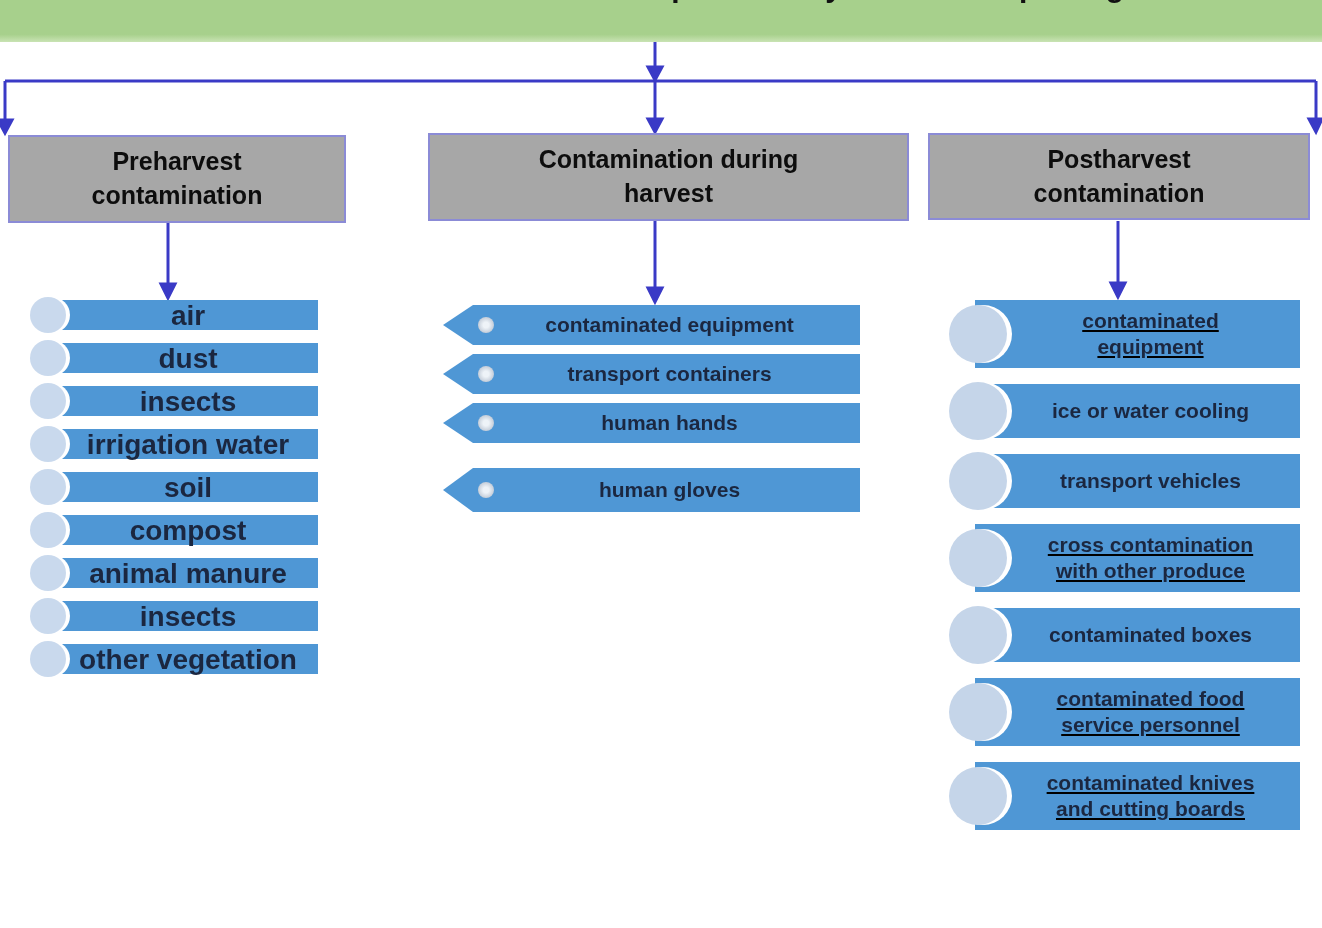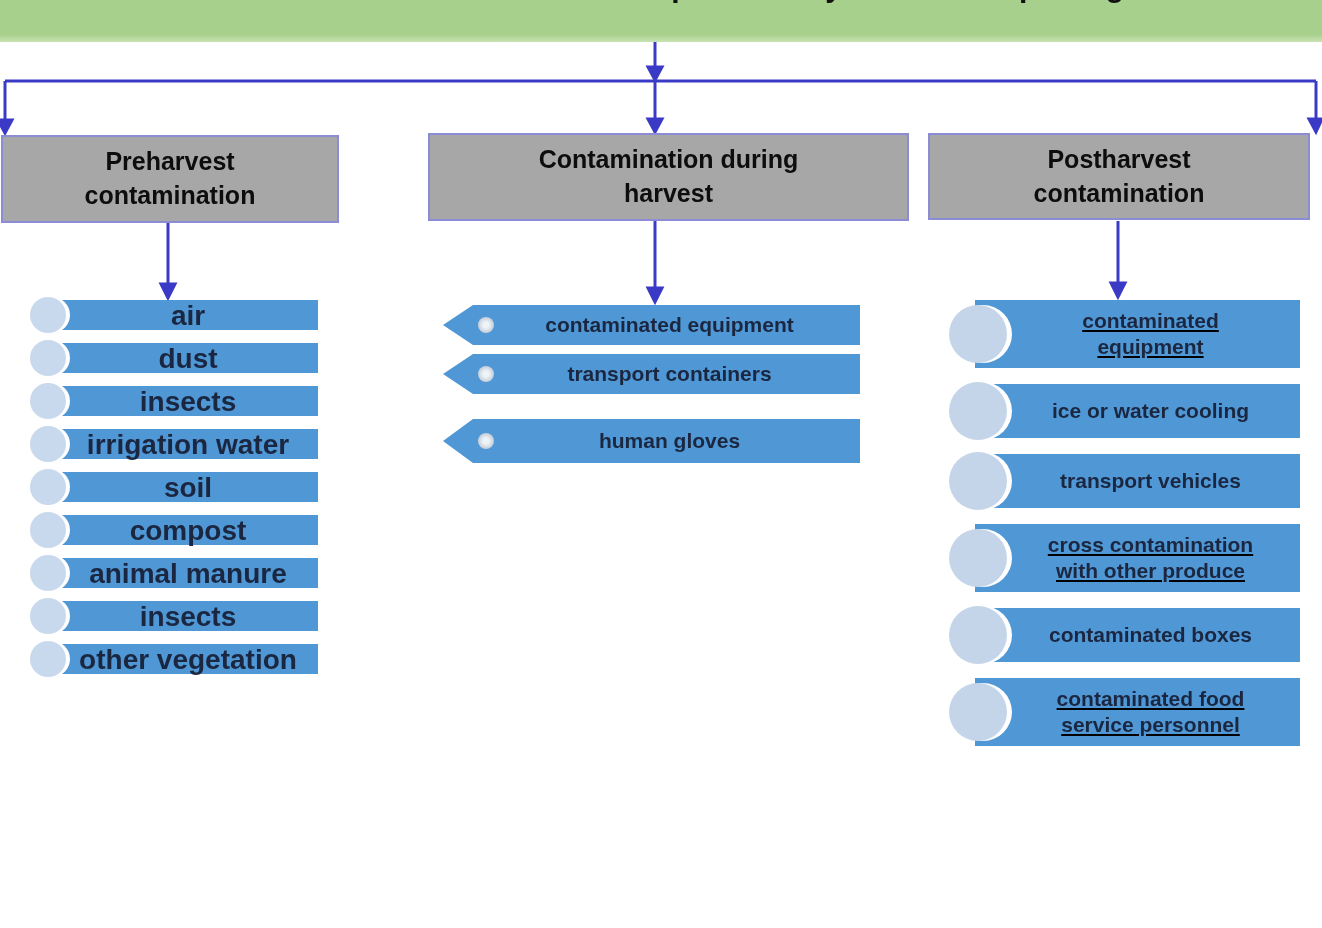--- a/index.html
+++ b/index.html
@@ -19,21 +19,21 @@
   }
   
   #connectors{position:absolute;left:0;top:0;pointer-events:none;}
   
   .hdr{
     position:absolute;background:#a7a7a7;border:2px solid #8b8bd6;
     display:flex;align-items:center;justify-content:center;text-align:center;
     font-weight:bold;font-size:25px;color:#0d0d0d;line-height:1.35;
     white-space:pre-line;box-sizing:border-box;
   }
-  #hdr-pre {left:1px;   top:135;width:338px;height:88px;top:135px;}
+  #hdr-pre {left:8px;   top:135;width:338px;height:88px;top:135px;}
   #hdr-dur {left:428px;top:133px;width:481px;height:88px;}
   #hdr-post{left:928px;top:133px;width:382px;height:87px;}
   
   .item-label{font-weight:bold;color:#1b2740;white-space:pre-line;line-height:1.25;}
   
   #col-pre{position:absolute;left:30px;top:300px;width:288px;}
   .pre-item{position:relative;height:30px;margin-bottom:13px;}
   .pre-item .bar{
     position:absolute;left:28px;right:0;top:0;bottom:0;background:#4f97d5;
     display:flex;align-items:center;justify-content:center;
@@ -168,20 +168,24 @@
 
   <div id="col-dur">
     <div class="dur-item">
         <span class="bullet-dot"></span>
         <span class="item-label">contaminated equipment</span>
       </div>
     <div class="dur-item">
         <span class="bullet-dot"></span>
         <span class="item-label">transport containers</span>
       </div>
+    <div class="dur-item" style="margin-top:5px;">
+        <span class="bullet-dot"></span>
+        <span class="item-label">human hands</span>
+      </div>
     <div class="dur-item" style="margin-top:25px;height:44px;">
         <span class="bullet-dot"></span>
         <span class="item-label">human gloves</span>
       </div>
   </div>
 
   <div id="col-post">
     <div class="post-item tall">
         <span class="node-circle"></span>
         <div class="bar">
@@ -214,15 +218,22 @@
           <span class="item-label">contaminated boxes</span>
         </div>
       </div>
     <div class="post-item tall">
         <span class="node-circle"></span>
         <div class="bar">
           <span class="item-label">contaminated food
 service personnel</span>
         </div>
       </div>
+    <div class="post-item tall">
+        <span class="node-circle"></span>
+        <div class="bar">
+          <span class="item-label">contaminated knives
+and cutting boards</span>
+        </div>
+      </div>
   </div>
 
 </div>
 
 </body></html>

